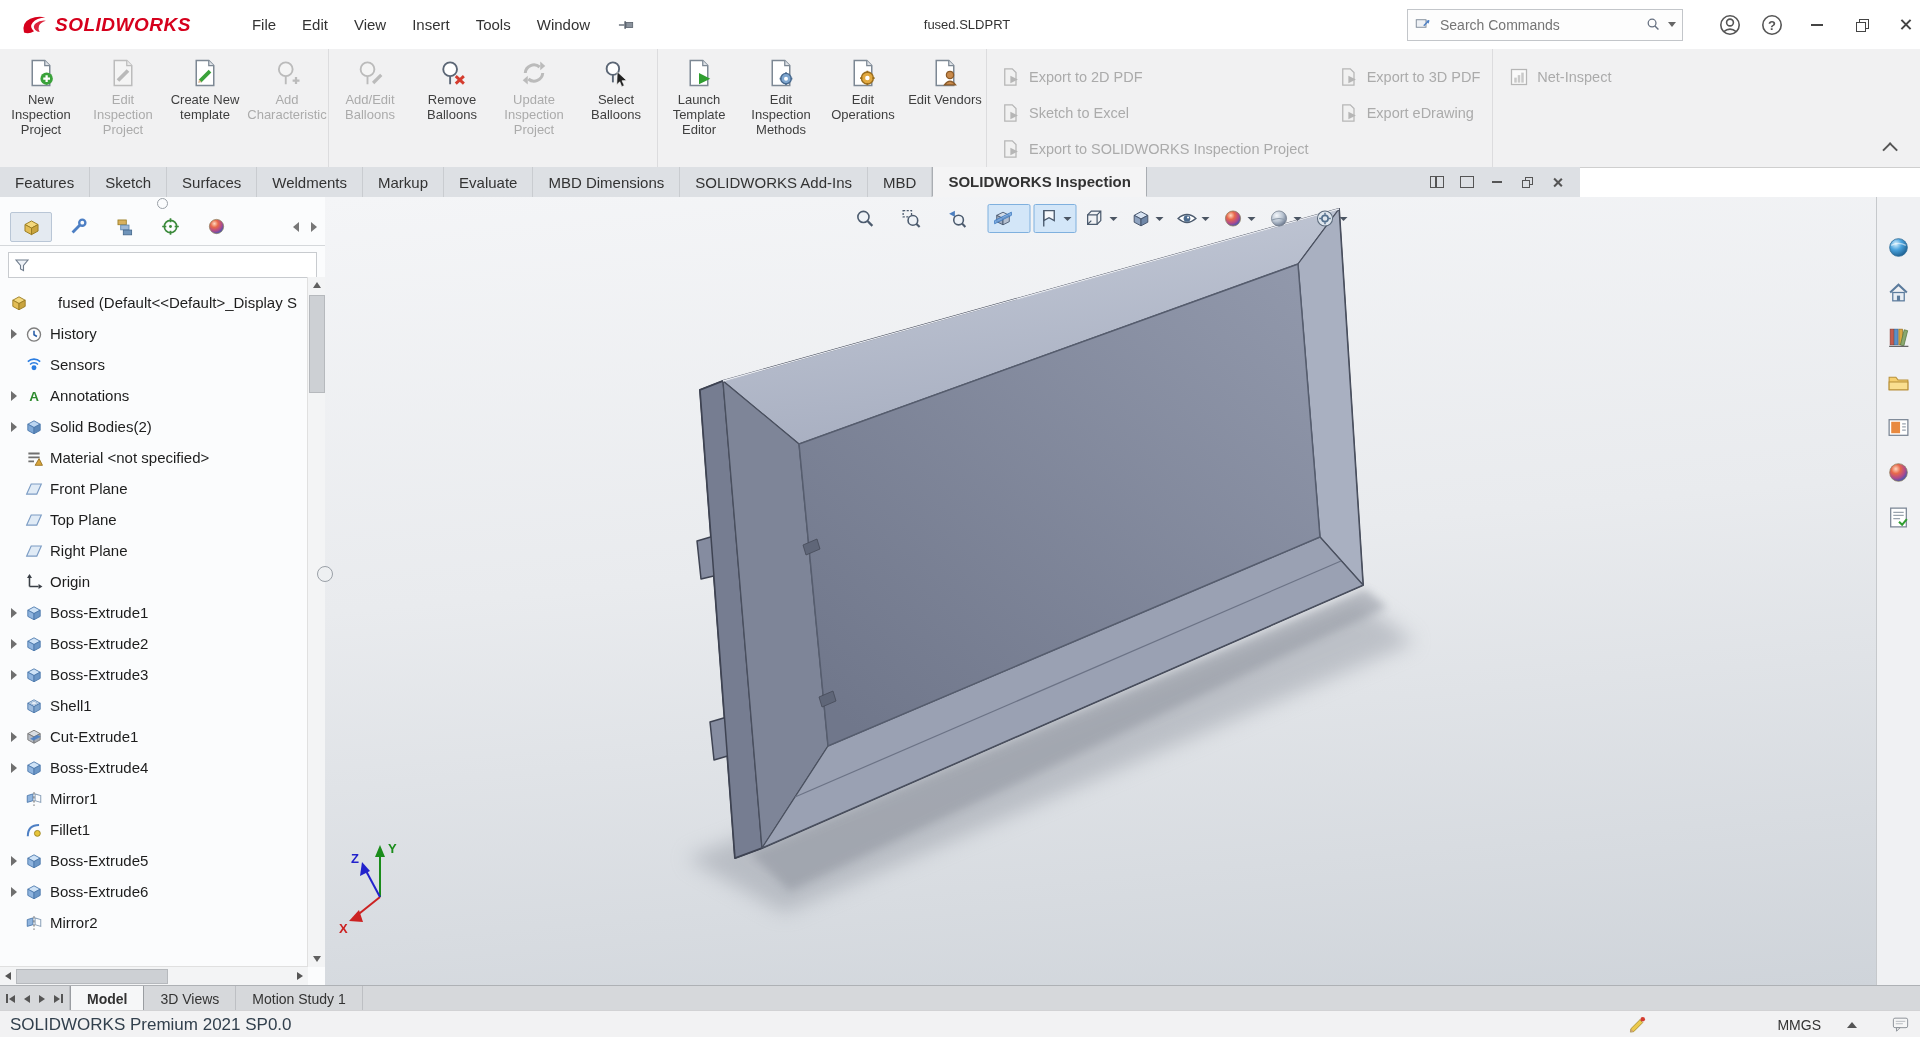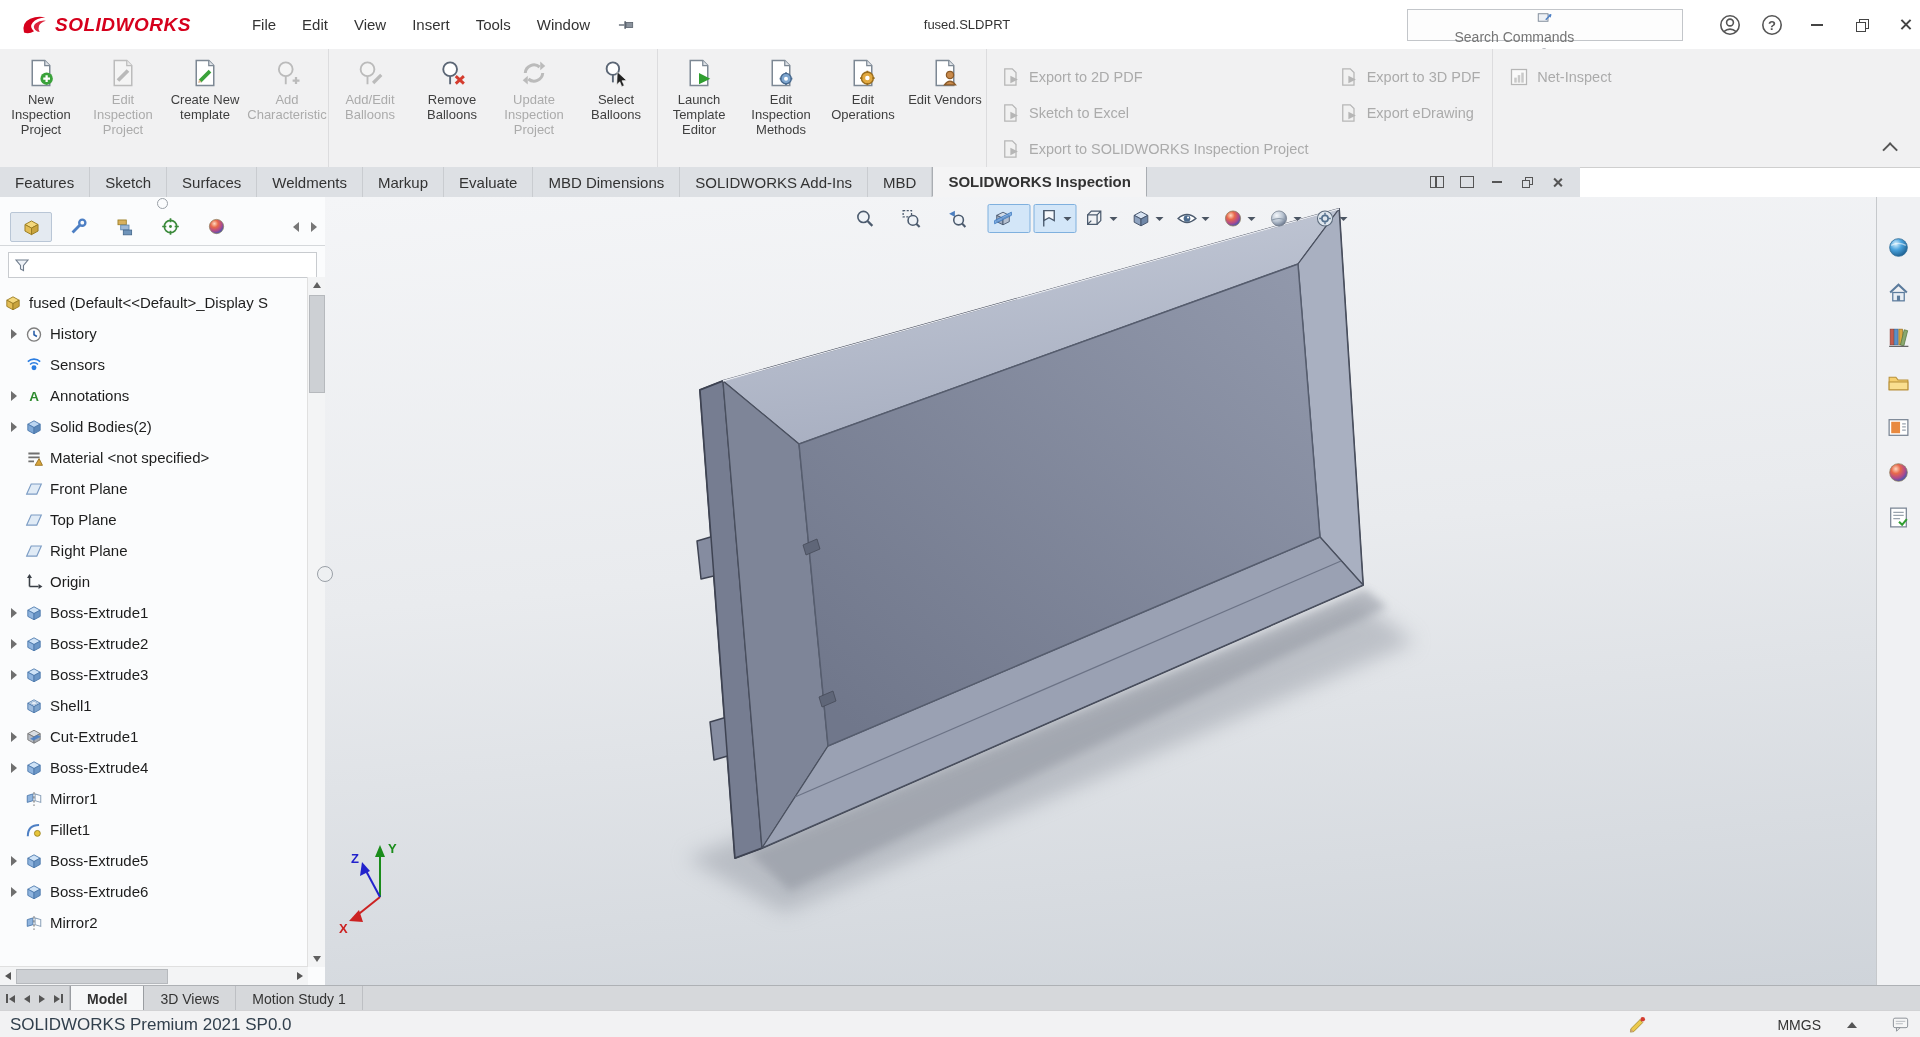--- a/index.html
+++ b/index.html
@@ -10,21 +10,21 @@
            display:flex;align-items:center;margin-left:7px;}
   #logo{display:flex;align-items:center;margin-left:12px;}
   #logo .swoosh{width:30px;height:30px;margin-right:6px;}
   #logo .logotext{font-size:19px;font-weight:bold;font-style:italic;color:#d6001c;letter-spacing:.5px;}
   #menus{display:flex;margin-left:48px;}
   .menu-item{padding:6px 13px;font-size:15px;color:#333;}
   #pin-btn{margin-left:10px;width:26px;height:26px;display:flex;align-items:center;justify-content:center;}
   #doc-title{position:absolute;left:50%;transform:translateX(-50%);font-size:13px;color:#333;}
   #menubar-right{position:absolute;right:0;top:0;height:49px;display:flex;align-items:center;}
   #search-box{display:flex;align-items:center;width:262px;height:30px;border:1px solid #c3c6ca;background:#fdfdfd;
-              padding:0 6px;margin-right:28px;flex-direction:column;}
+              padding:0 6px;margin-right:28px;}
   #search-box svg{flex:0 0 auto;}
   #search-input{flex:1;border:none;outline:none;background:transparent;font-size:14px;color:#555;
                 font-family:"Liberation Sans",sans-serif;margin:0 6px;min-width:0;}
   .caret-down{width:0;height:0;border-left:4px solid transparent;border-right:4px solid transparent;border-top:5px solid #666;}
   .mb-iconbtn{width:38px;height:38px;display:flex;align-items:center;justify-content:center;margin-right:4px;}
   .winbtn{width:44px;height:49px;display:flex;align-items:center;justify-content:center;}
   .glyph-min{width:12px;height:2px;background:#444;}
   .glyph-restore{position:relative;width:11px;height:11px;}
   .glyph-restore::before{content:"";position:absolute;left:3px;top:0;width:8px;height:8px;border:1.5px solid #444;}
   .glyph-restore::after{content:"";position:absolute;left:0;top:3px;width:8px;height:8px;border:1.5px solid #444;background:#fff;}
@@ -77,21 +77,21 @@
   #filter-box{flex:1;height:24px;border:1px solid #c8cbcf;background:#fff;display:flex;align-items:center;padding:0 5px;}
   #filter-box svg{width:16px;height:16px;}
   #filter-input{flex:1;border:none;outline:none;background:transparent;font-size:14px;font-family:"Liberation Sans",sans-serif;margin-left:5px;min-width:0;}
   #tree{position:absolute;left:0;top:80px;right:17px;bottom:18px;overflow:hidden;padding-top:10px;}
   .trow{display:flex;align-items:center;height:31px;white-space:nowrap;}
   .trow .tarrow{width:14px;margin-left:7px;display:flex;justify-content:center;visibility:hidden;}
   .trow .tarrow.show{visibility:visible;}
   .tarrow::before{content:"";width:0;height:0;border-top:5px solid transparent;border-bottom:5px solid transparent;border-left:6px solid #6f6f6f;}
   .trow svg.ticon{width:18px;height:18px;margin-left:4px;flex:0 0 auto;}
   .trow .tlabel{margin-left:7px;font-size:15px;color:#1d1d1d;overflow:hidden;}
-  .trow.root{padding-left:0;} .trow.root .tlabel{font-size:15px;}
+  .trow.root{padding-left:6px;gap:23px;} .trow.root .tlabel{font-size:15px;}
   
   #vscroll{position:absolute;top:80px;bottom:18px;right:0;width:17px;background:#f3f4f5;border-left:1px solid #e0e0e0;}
   .sb-btn{position:absolute;left:0;width:17px;height:16px;display:flex;align-items:center;justify-content:center;background:#f3f4f5;}
   .tri-up{width:0;height:0;border-left:4.5px solid transparent;border-right:4.5px solid transparent;border-bottom:6px solid #606060;}
   .tri-down{width:0;height:0;border-left:4.5px solid transparent;border-right:4.5px solid transparent;border-top:6px solid #606060;}
   #vthumb{position:absolute;left:1px;top:18px;width:14px;height:96px;background:#cdd0d4;border:1px solid #b6b9bd;}
   #hscroll{position:absolute;left:0;right:17px;bottom:0;height:18px;background:#f3f4f5;border-top:1px solid #e0e0e0;}
   .hsb-btn{position:absolute;top:0;width:16px;height:18px;display:flex;align-items:center;justify-content:center;}
   #hthumb{position:absolute;left:16px;top:2px;height:13px;width:150px;background:#cdd0d4;border:1px solid #b6b9bd;}
   #splitter-dot{position:absolute;left:317px;top:566px;width:14px;height:14px;border-radius:50%;background:#eef0f2;border:1.5px solid #9aa0a7;z-index:5;}

